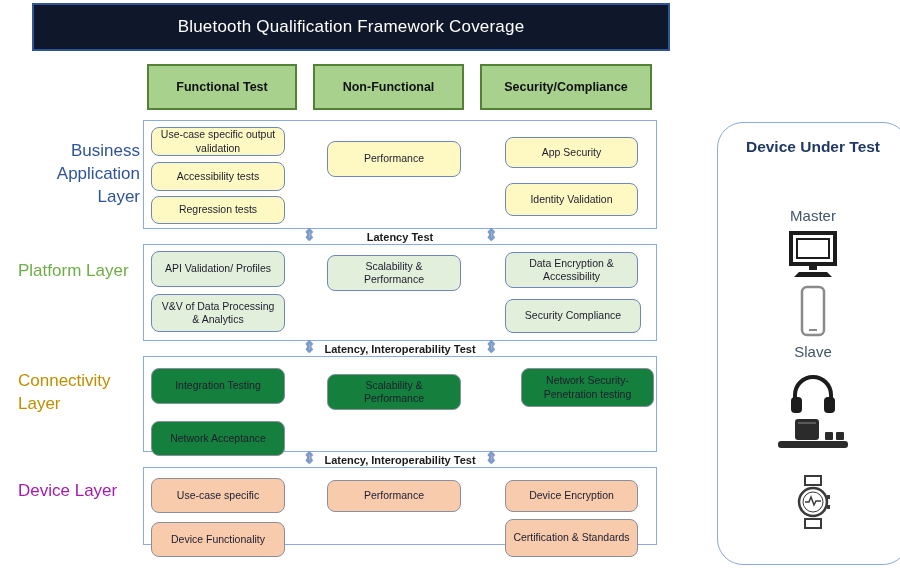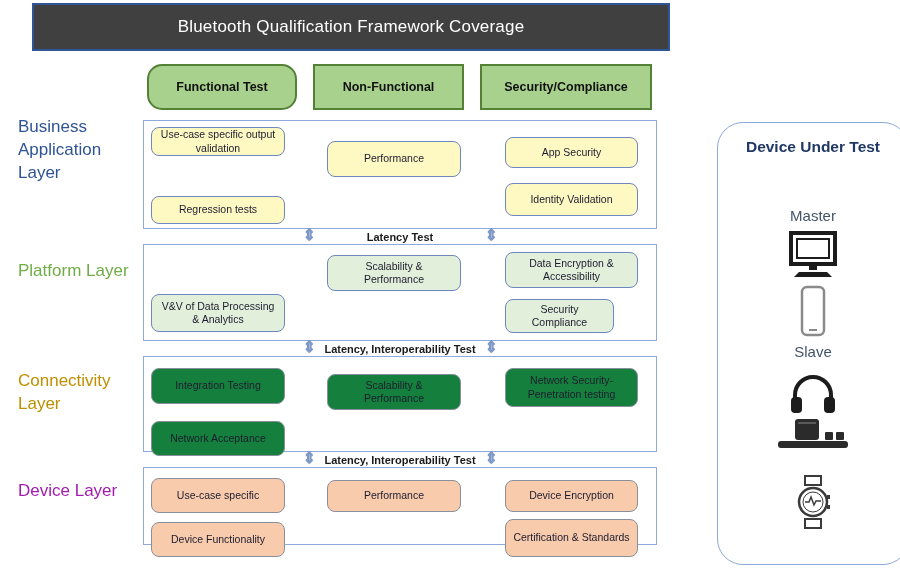--- a/index.html
+++ b/index.html
@@ -1,20 +1,20 @@
 <!DOCTYPE html>
 <html><head>
 <meta charset="utf-8">
 <style>
   html,body{margin:0;padding:0;background:#fff;}
   body{font-family:"Liberation Sans",sans-serif;}
   #canvas{position:relative;width:900px;height:573px;background:#ffffff;overflow:hidden;}
 
   .title-bar{position:absolute;left:32px;top:3px;width:638px;height:48px;
-    background:#404040;border:2px solid #2F5597;box-sizing:border-box;
+    background:#0f172a;border:2px solid #2F5597;box-sizing:border-box;
     display:flex;align-items:center;justify-content:center;
     color:#ffffff;font-size:17px;letter-spacing:.2px;}
 
   .col-header{position:absolute;height:46px;background:#A9D18E;border:2px solid #538135;
     box-sizing:border-box;display:flex;align-items:center;justify-content:center;
     font-weight:bold;font-size:12.5px;color:#111;text-align:center;}
 
   .layer-label{position:absolute;left:18px;width:122px;font-size:17px;line-height:1.35;
     font-weight:500;}
 
@@ -47,67 +47,69 @@
 </style>
 </head>
 <body>
 
 <div id="canvas">
 
   <div class="title-bar">
     <span>Bluetooth Qualification Framework Coverage</span>
   </div>
 
-  <div class="col-header" style="left:147px;top:64px;width:150px;border-radius:15px;">
+  <div class="col-header" style="left:147px;top:64px;width:150px;">
     <span>Functional Test</span>
   </div>
   <div class="col-header" style="left:313px;top:64px;width:151px;">
     <span>Non-Functional</span>
   </div>
   <div class="col-header" style="left:480px;top:64px;width:172px;">
     <span>Security/Compliance</span>
   </div>
 
-  <div class="layer-label" style="top:116px;color:#2F5496;">Business Application Layer</div>
+  <div class="layer-label" style="top:140px;color:#2F5496;text-align:right;">Business Application Layer</div>
   <div class="layer-label" style="top:260px;color:#70AD47;">Platform Layer</div>
   <div class="layer-label" style="top:370px;color:#BF8F00;">Connectivity Layer</div>
   <div class="layer-label" style="top:480px;color:#a21caf;">Device Layer</div>
 
   <div class="row" style="top:120px;height:109px;">
     <div class="box c-blue" style="left:7px;top:6px;width:134px;height:29px;">Use-case specific output validation</div>
+    <div class="box c-blue" style="left:7px;top:41px;width:134px;height:29px;">Accessibility tests</div>
     <div class="box c-blue" style="left:7px;top:75px;width:134px;height:28px;">Regression tests</div>
     <div class="box c-blue" style="left:183px;top:20px;width:134px;height:36px;">Performance</div>
     <div class="box c-blue" style="left:361px;top:16px;width:133px;height:31px;">App Security</div>
     <div class="box c-blue" style="left:361px;top:62px;width:133px;height:33px;">Identity Validation</div>
   </div>
 
   <div class="connector" style="top:229px;">
     <span class="arrow a-left">⇕</span>
     <span class="lbl">Latency Test</span>
     <span class="arrow a-right">⇕</span>
   </div>
 
   <div class="row" style="top:244px;height:97px;">
+    <div class="box c-green" style="left:7px;top:6px;width:134px;height:36px;">API Validation/ Profiles</div>
     <div class="box c-green" style="left:7px;top:49px;width:134px;height:38px;">V&amp;V of Data Processing &amp; Analytics</div>
     <div class="box c-green" style="left:183px;top:10px;width:134px;height:36px;">Scalability &amp; Performance</div>
     <div class="box c-green" style="left:361px;top:7px;width:133px;height:36px;">Data Encryption &amp; Accessibility</div>
-    <div class="box c-green" style="left:361px;top:54px;width:109px;height:34px;">Security Compliance</div>
+    <div class="box c-green" style="left:361px;top:54px;width:136px;height:34px;">Security Compliance</div>
   </div>
 
   <div class="connector" style="top:341px;">
     <span class="arrow a-left">⇕</span>
     <span class="lbl">Latency, Interoperability Test</span>
     <span class="arrow a-right">⇕</span>
   </div>
 
   <div class="row" style="top:356px;height:96px;">
     <div class="box c-yellow" style="left:7px;top:11px;width:134px;height:36px;">Integration Testing</div>
     <div class="box c-yellow" style="left:7px;top:64px;width:134px;height:35px;">Network Acceptance</div>
     <div class="box c-yellow" style="left:183px;top:17px;width:134px;height:36px;">Scalability &amp; Performance</div>
-    <div class="box c-yellow" style="left:361px;top:11px;width:133px;height:39px;">Network Security- Penetration testing</div>
+    <div class="box c-yellow" style="left:377px;top:11px;width:133px;height:39px;">Network Security- Penetration testing</div>
   </div>
 
   <div class="connector" style="top:452px;">
     <span class="arrow a-left">⇕</span>
     <span class="lbl">Latency, Interoperability Test</span>
     <span class="arrow a-right">⇕</span>
   </div>
 
   <div class="row" style="top:467px;height:78px;padding-left:24px;">
     <div class="box c-peach" style="left:7px;top:10px;width:134px;height:35px;">Use-case specific</div>

